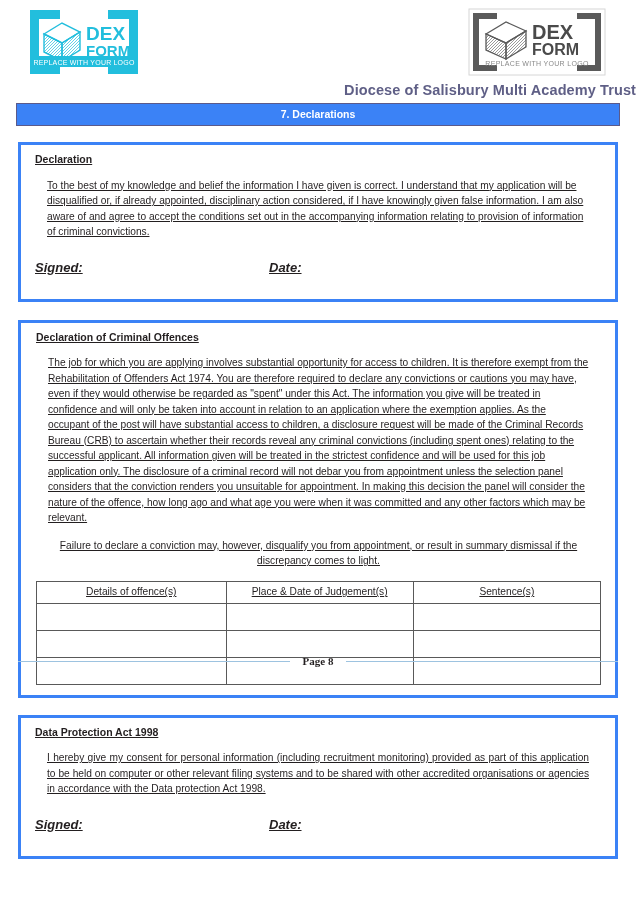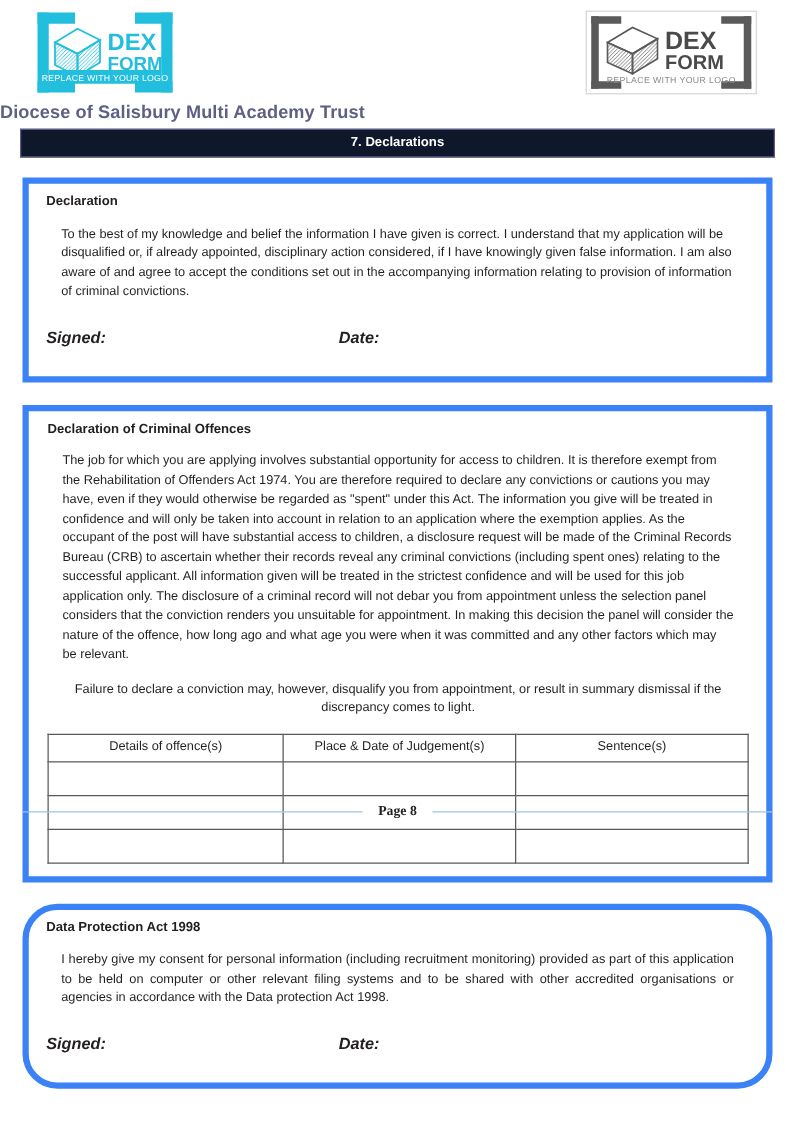--- a/index.html
+++ b/index.html
@@ -36,52 +36,53 @@
     width: 120px;
     height: 68px;
   }
   .logo-left  { left: 28px; }
   .logo-right { left: 468px; width: 138px; }
 
   .logo svg { display: block; width: 100%; height: 100%; }
 
   
   .doc-title {
-    text-align: left;
+    text-align: right;
     font-size: 14.5px;
     font-weight: bold;
     color: #5f5f86;
     letter-spacing: 0.1px;
     margin-top: 2px;
     margin-bottom: 5px;
   }
 
   .section-band {
     margin: 0 16px 0 16px;
-    background: #0f172a;
+    background: #3b82f6;
     color: #ffffff;
     text-align: center;
     font-size: 10.5px;
     font-weight: bold;
     padding: 4px 0 5px 0;
     border: 1px solid #5b5a8a;
     box-sizing: border-box;
   }
 
   
   .box {
     margin: 0 18px;
-    border: 5px solid #3b82f6;
+    border: 3px solid #3b82f6;
     box-sizing: border-box;
     padding: 8px 14px 10px 14px;
     background: #ffffff;
+    text-decoration: underline;
   }
   .box-gap-1 { margin-top: 16px; }
   .box-gap-2 { margin-top: 18px; padding-left: 15px; }
-  .box-gap-3 { margin-top: 17px; border-radius: 28px; }
+  .box-gap-3 { margin-top: 17px; }
 
   .box-heading {
     font-size: 10.5px;
     font-weight: bold;
     color: #231f20;
     margin: 0 0 12px 0;
     line-height: 1.2;
   }
 
   .body-text {
@@ -130,21 +131,21 @@
   }
   .offence-table col.c1 { width: 33.6%; }
   .offence-table col.c2 { width: 33.2%; }
   .offence-table col.c3 { width: 33.2%; }
 
   
   .footer {
     position: absolute;
     left: 18px;
     right: 18px;
-    bottom: 60px;
+    bottom: 48px;
     display: flex;
     align-items: center;
     justify-content: space-between;
   }
   .footer .rule {
     flex: 1;
     height: 1px;
     background: #9dc3e0;
   }
   .footer .page-num {

